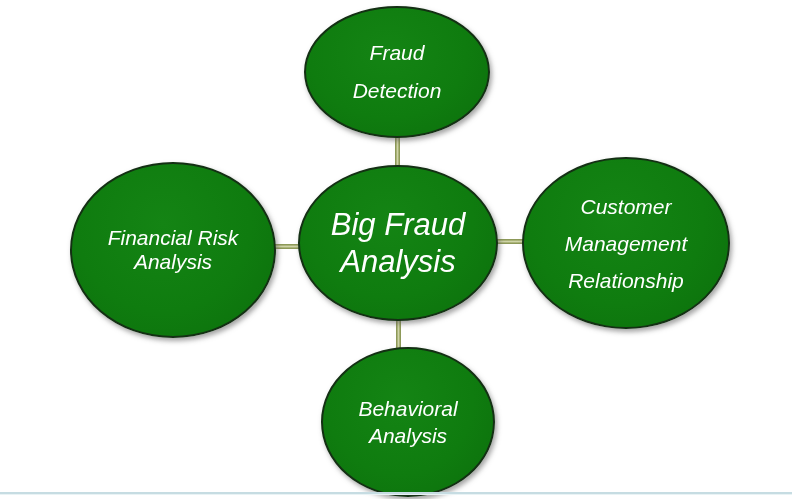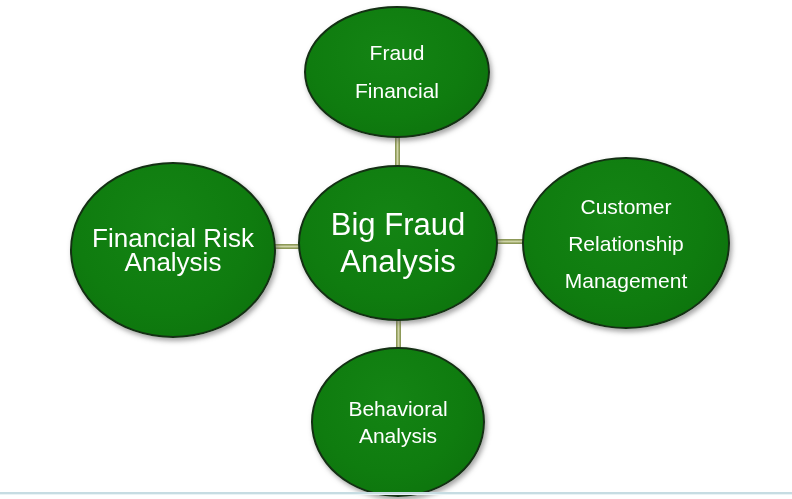--- a/index.html
+++ b/index.html
@@ -42,43 +42,44 @@
     background: radial-gradient(ellipse at 45% 35%,
                 #148414 0%, var(--node-fill, #0f7c0f) 55%, #0c6e0c 100%);
     border: 2px solid var(--node-border, #143014);
     box-shadow: 2px 3px 5px rgba(90, 90, 90, 0.55);
     box-sizing: border-box;
     display: flex;
     align-items: center;
     justify-content: center;
     color: var(--node-text, #ffffff);
     text-align: center;
+    font-style: italic;
   }
   .node-label { width: 100%; }
   .ln { display: block; }
 
   .node-center {
     left: 298px; top: 165px; width: 200px; height: 156px;
     font-size: 31px; line-height: 37px;
   }
   .node-top {
     left: 304px; top: 6px; width: 186px; height: 132px;
     font-size: 21px; line-height: 38px;
   }
   .node-right {
     left: 522px; top: 157px; width: 208px; height: 172px;
     font-size: 21px; line-height: 37px; justify-content: flex-end;
   }
   .node-bottom {
-    left: 311px; top: 347px; width: 174px; height: 150px;
+    left: 321px; top: 347px; width: 174px; height: 150px;
     font-size: 21px; line-height: 27px;
   }
   .node-left {
     left: 70px; top: 162px; width: 206px; height: 176px;
-    font-size: 26px; line-height: 24px;
+    font-size: 21px; line-height: 24px;
   }
 
   
   .page-bottom-line {
     position: absolute;
     z-index: 3;
     left: 0;
     top: 492px;
     width: 792px;
     height: 2px;
@@ -92,43 +93,43 @@
 <div class="stage">
 
   <div class="conn conn-v conn-top"></div>
   <div class="conn conn-v conn-bottom"></div>
   <div class="conn conn-h conn-left"></div>
   <div class="conn conn-h conn-right"></div>
 
   <div class="node node-top">
     <div class="node-label">
       <span class="ln">Fraud</span>
-      <span class="ln">Financial</span>
+      <span class="ln">Detection</span>
     </div>
   </div>
 
   <div class="node node-left">
     <div class="node-label">
       <span class="ln">Financial Risk</span>
       <span class="ln">Analysis</span>
     </div>
   </div>
 
   <div class="node node-center">
     <div class="node-label">
       <span class="ln">Big Fraud</span>
       <span class="ln">Analysis</span>
     </div>
   </div>
 
   <div class="node node-right">
     <div class="node-label">
       <span class="ln">Customer</span>
+      <span class="ln">Management</span>
       <span class="ln">Relationship</span>
-      <span class="ln">Management</span>
     </div>
   </div>
 
   <div class="node node-bottom">
     <div class="node-label">
       <span class="ln">Behavioral</span>
       <span class="ln">Analysis</span>
     </div>
   </div>
 

